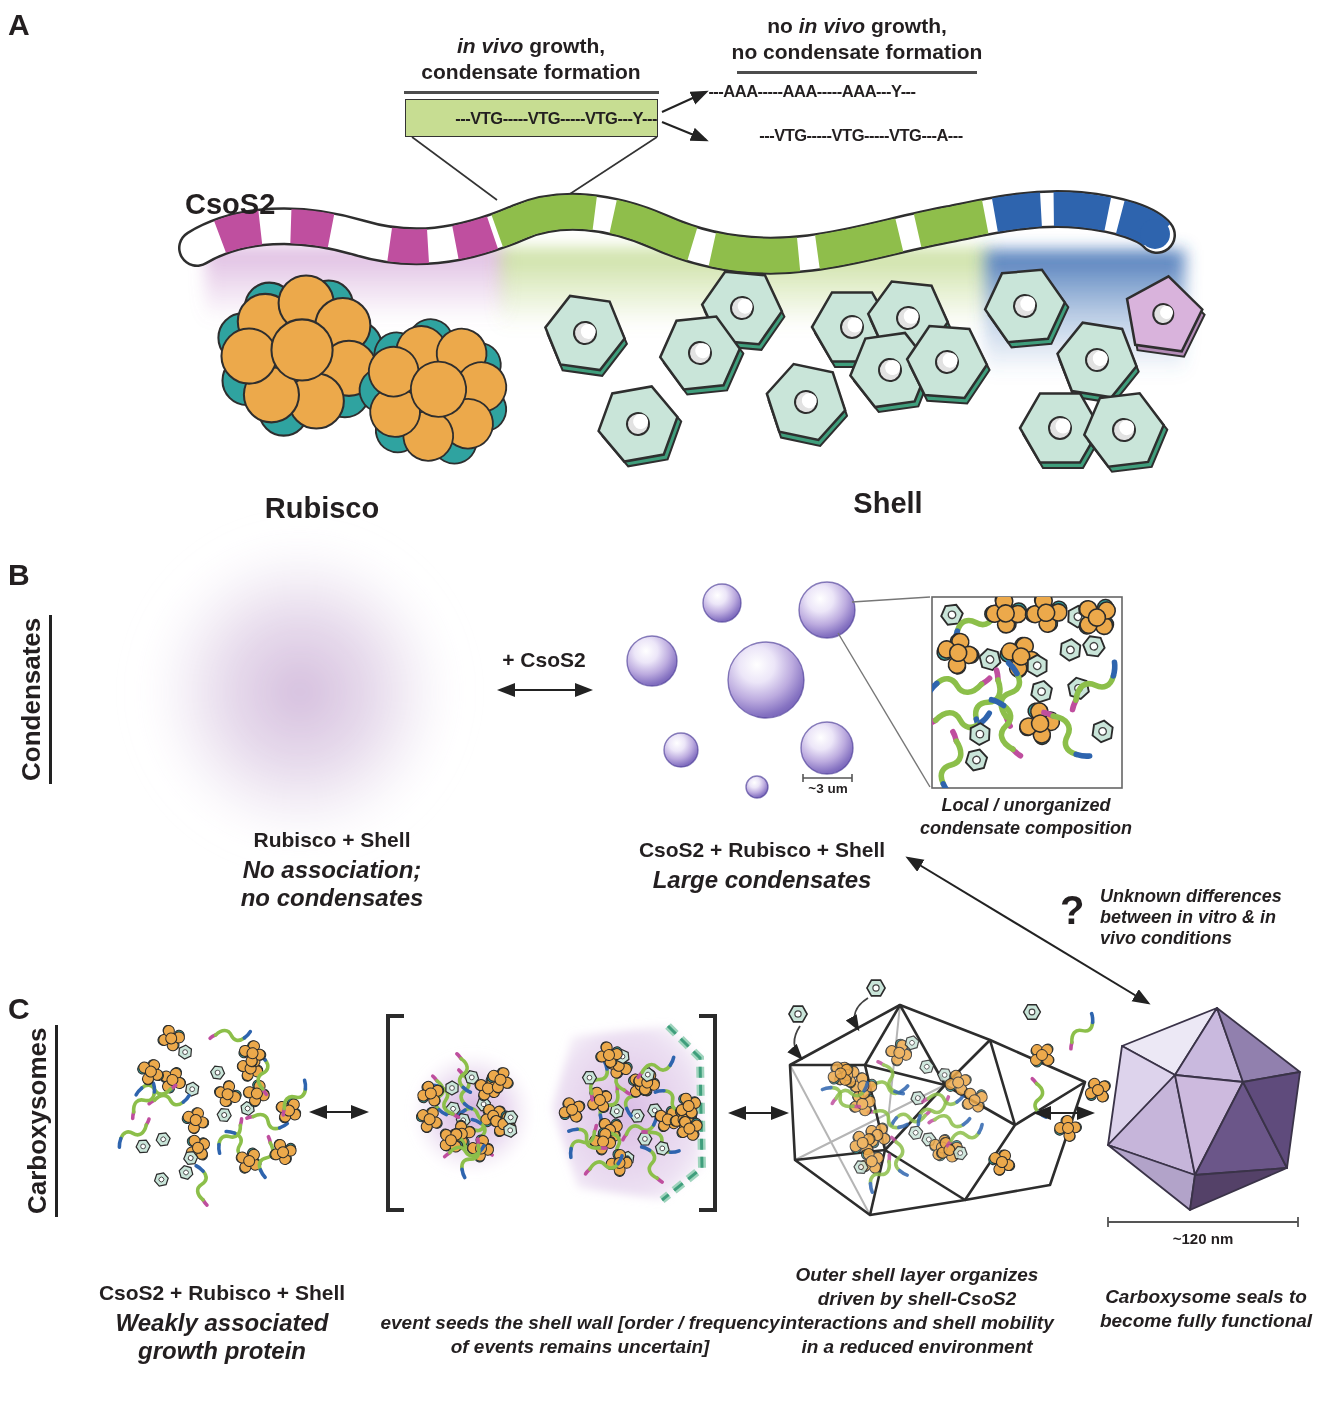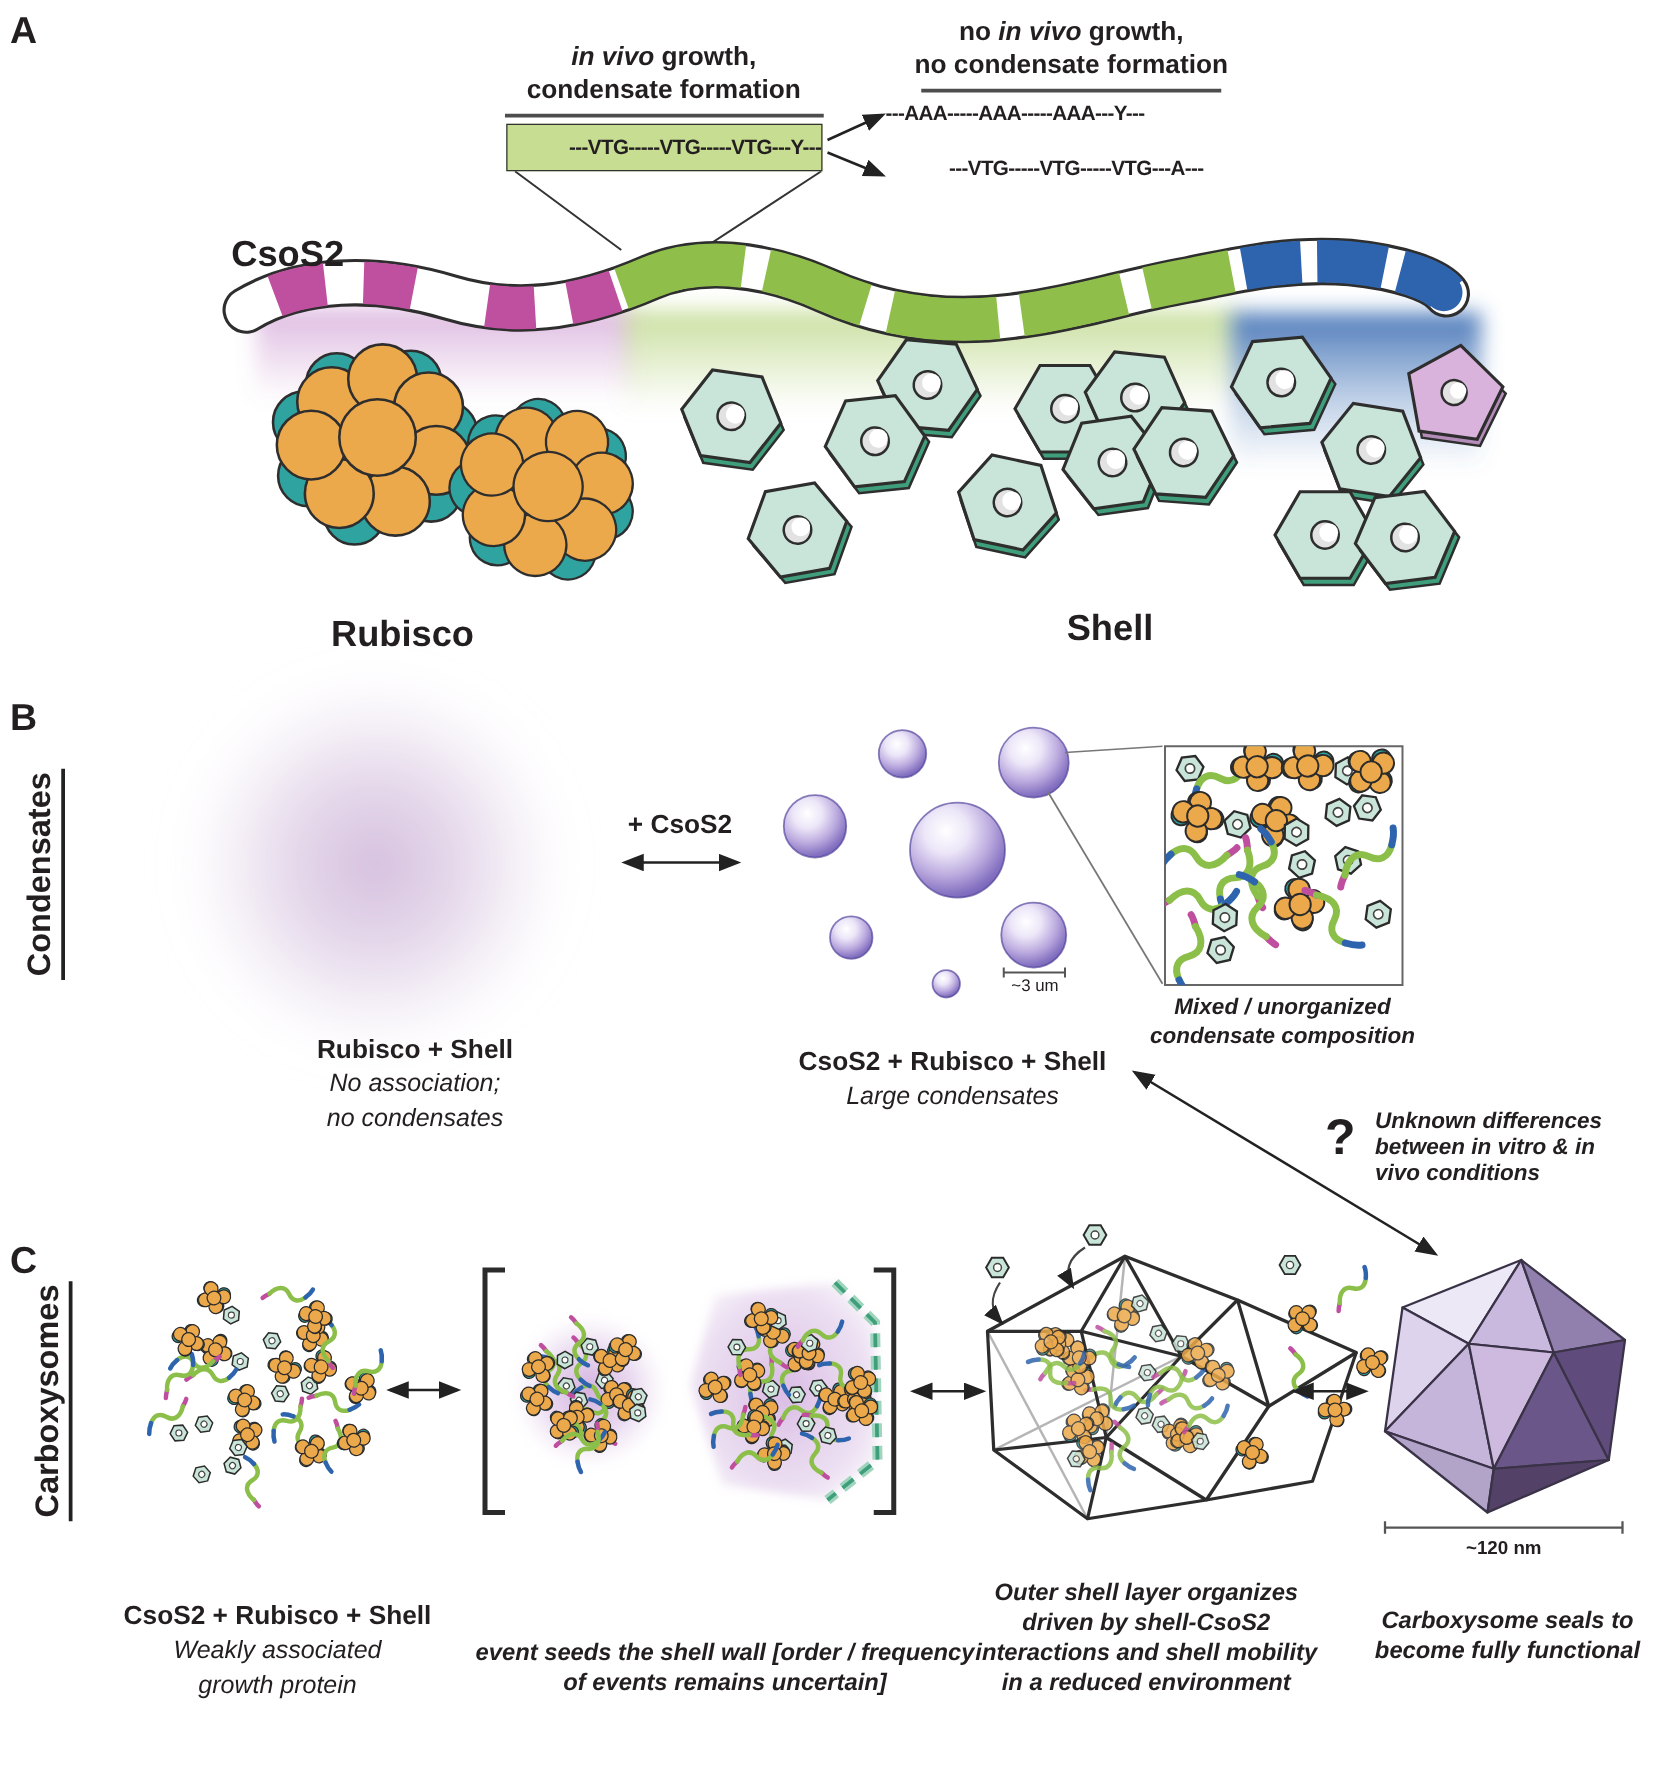--- a/index.html
+++ b/index.html
@@ -10,25 +10,25 @@
   .c{transform:translateX(-50%);}
   .panel-letter{font-size:30px;font-weight:600;}
   .head{font-size:21px;font-weight:700;}
   .head i{font-weight:700;}
   .uline{position:absolute;height:2.5px;background:#4d4d4d;}
   .seq{font-size:16.5px;font-weight:700;letter-spacing:-0.5px;}
   .greenbox{position:absolute;left:405px;top:99px;width:253px;height:38px;background:#c7dd92;
             border:1.7px solid #333;display:flex;align-items:center;justify-content:flex-end;box-sizing:border-box;}
   .biglabel{font-size:29px;font-weight:600;margin-top:39px;}
   .cap-t{font-size:21px;font-weight:700;text-align:center;}
-  .cap-i{font-size:20px;font-weight:400;font-style:italic;}
+  .cap-i{font-size:24px;font-weight:700;font-style:italic;}
   .cap-i2{font-size:19px;font-weight:600;font-style:italic;}
   .small-i{font-size:18px;font-weight:600;font-style:italic;}
   .qmark{font-size:40px;font-weight:800;}
-  .scale-label{font-size:13.5px;font-weight:400;}
+  .scale-label{font-size:13.5px;font-weight:700;}
   .scale-label2{font-size:15px;font-weight:700;}
   .vlabel{position:absolute;transform-origin:0 100%;transform:rotate(-90deg);
           font-size:26px;font-weight:700;border-bottom:3px solid #222;padding:0 3px 2px;white-space:nowrap;}
 </style>
 </head>
 <body>
 
 <div class="stage">
 
 <svg class="canvas" width="1332" height="1414" viewBox="0 0 1332 1414">
@@ -493,21 +493,21 @@
 
 <div class="txt cap-t c" style="left:332px;top:828px">Rubisco + Shell</div>
 <div class="txt cap-i c" style="left:332px;top:856px">No association;</div>
 <div class="txt cap-i c" style="left:332px;top:884px">no condensates</div>
 
 <div class="txt cap-t c" style="left:762px;top:838px">CsoS2 + Rubisco + Shell</div>
 <div class="txt cap-i c" style="left:762px;top:866px">Large condensates</div>
 
 <div class="txt scale-label c" style="left:828px;top:781px">~3 um</div>
 
-<div class="txt small-i c" style="left:1026px;top:795px">Mixed / unorganized</div>
+<div class="txt small-i c" style="left:1026px;top:795px">Local / unorganized</div>
 <div class="txt small-i c" style="left:1026px;top:818px">condensate composition</div>
 
 <div class="txt qmark" style="left:1060px;top:888px">?</div>
 <div class="txt small-i" style="left:1100px;top:886px">Unknown differences</div>
 <div class="txt small-i" style="left:1100px;top:907px">between in vitro &amp; in</div>
 <div class="txt small-i" style="left:1100px;top:928px">vivo conditions</div>
 
 <div class="txt panel-letter" style="left:8px;top:992px">C</div>
 <div class="vlabel" style="left:58px;top:1181px">Carboxysomes</div>
 

